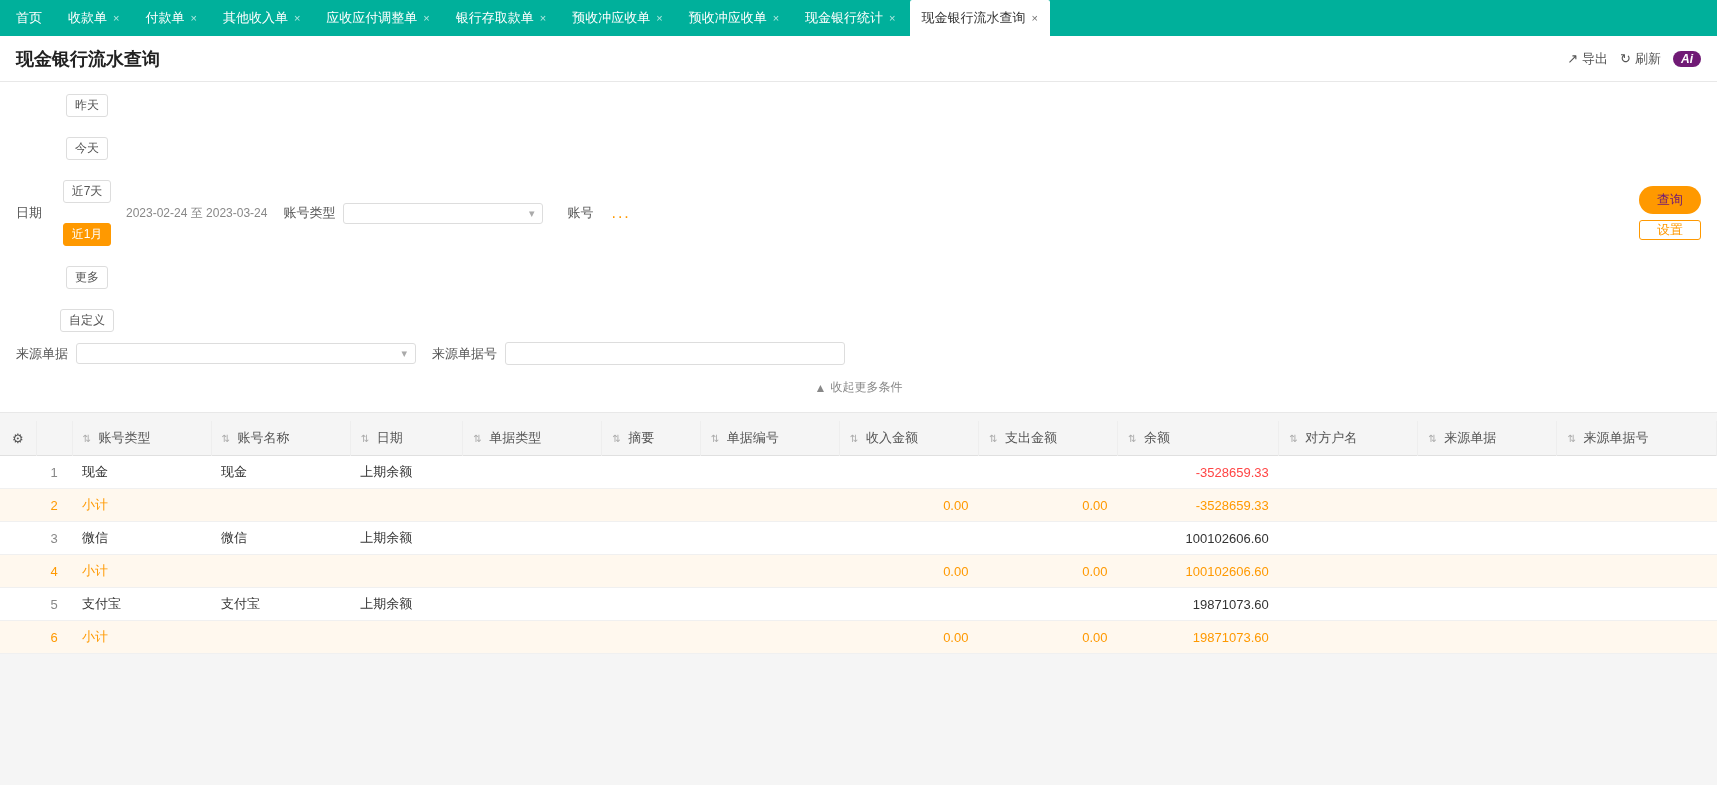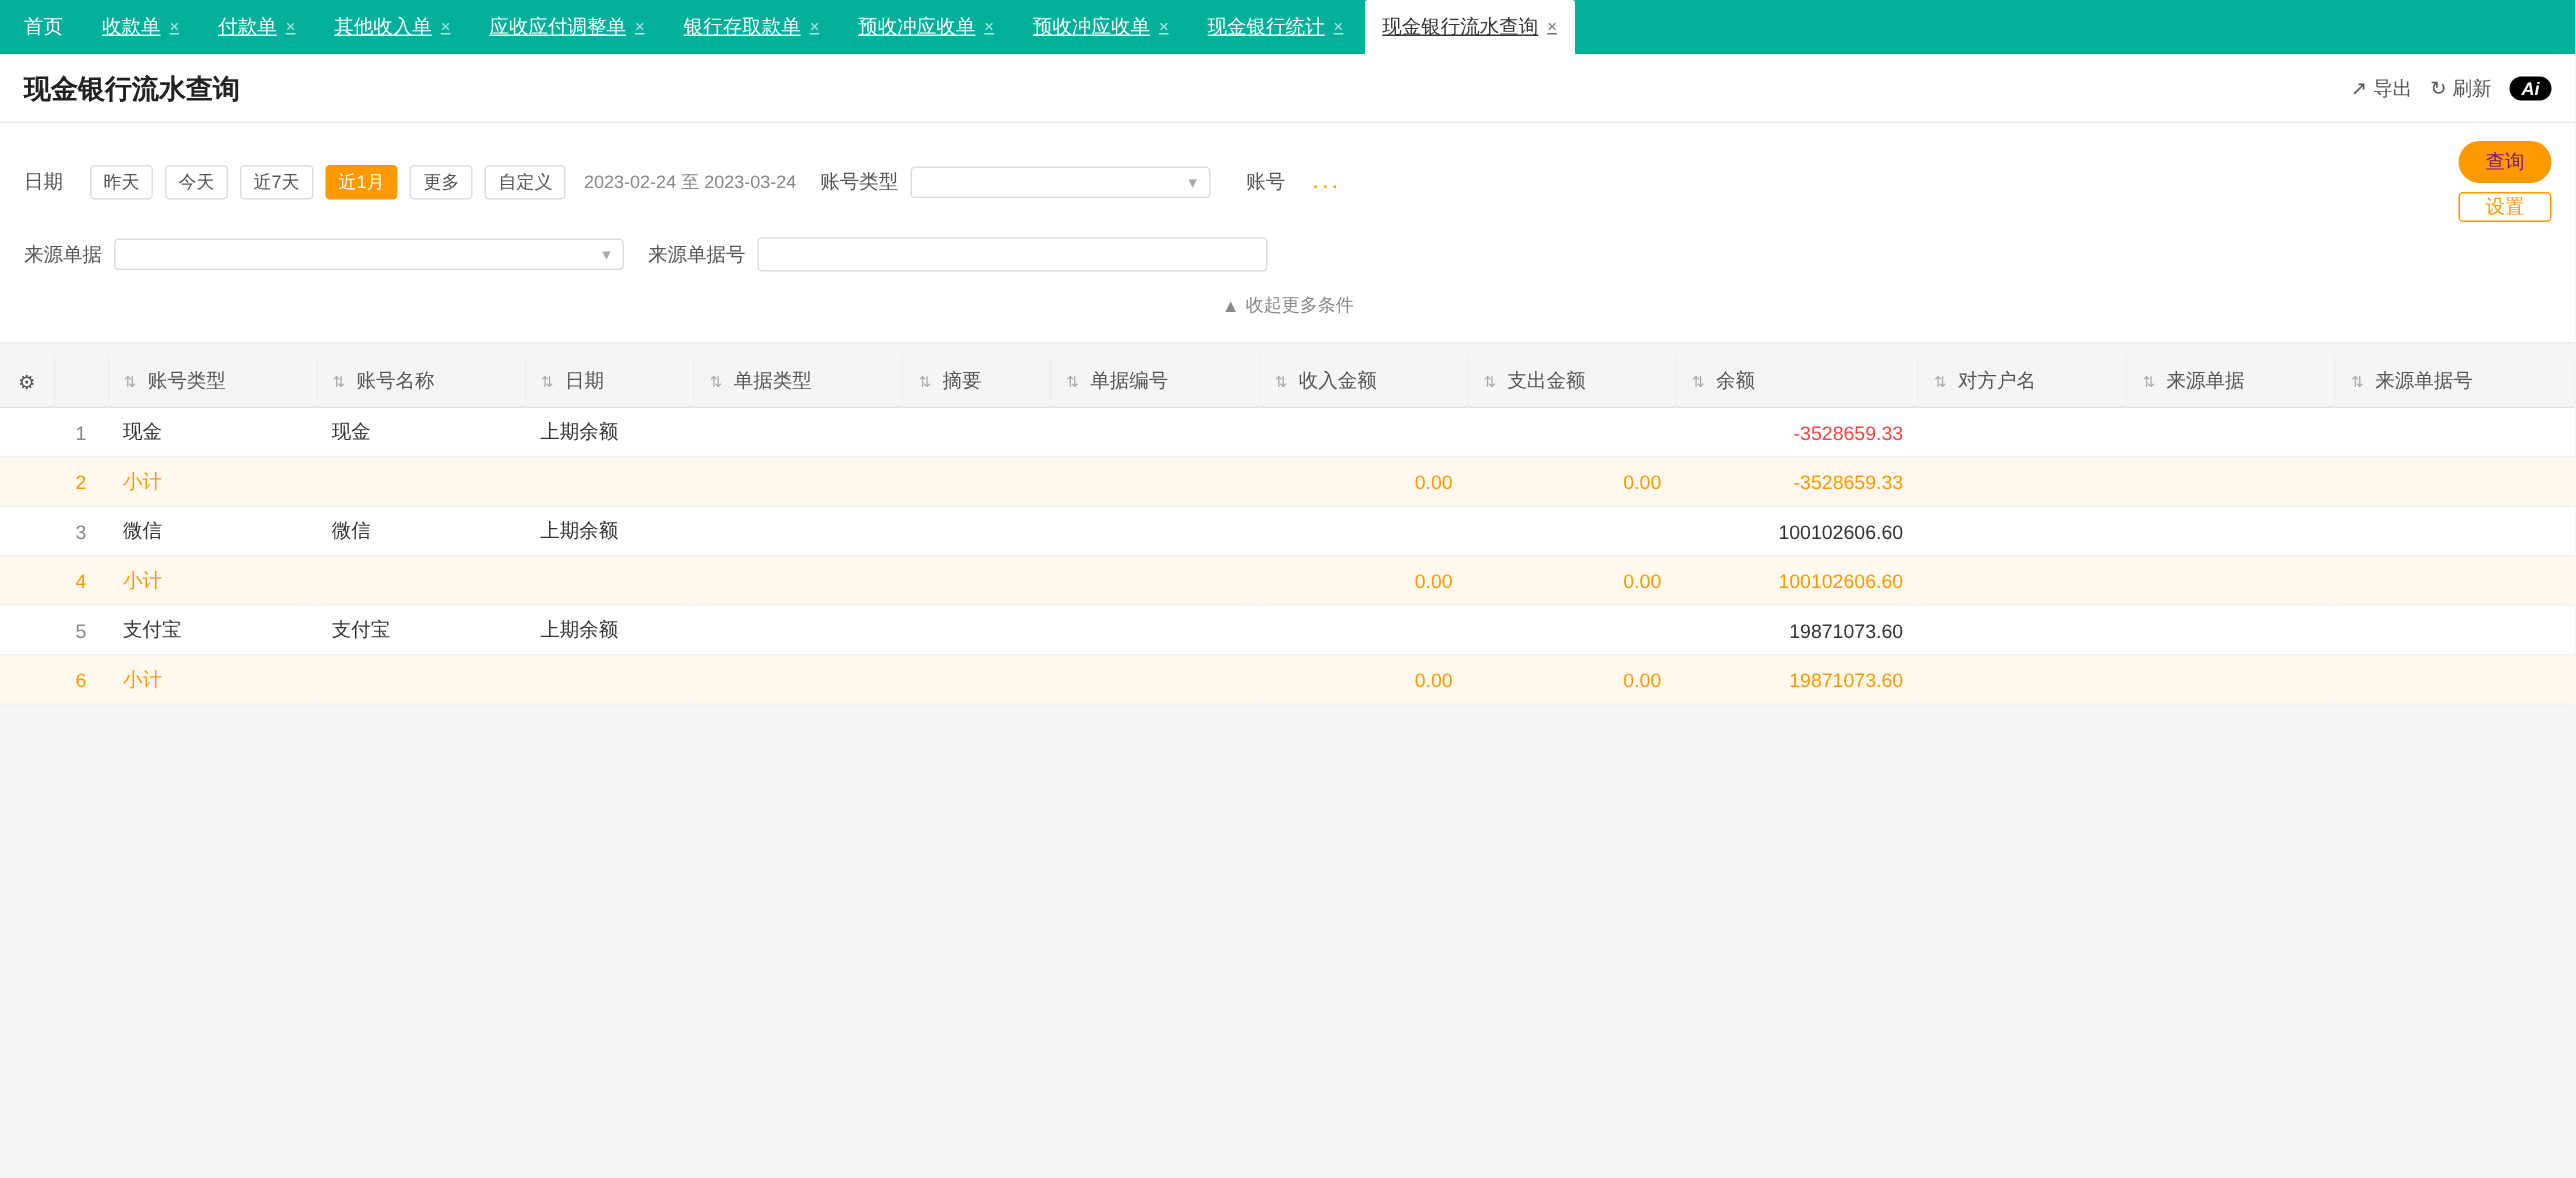--- a/index.html
+++ b/index.html
@@ -17,21 +17,20 @@
     .nav-item {
       color: #fff;
       padding: 0 12px;
       height: 36px;
       display: flex;
       align-items: center;
       cursor: pointer;
       white-space: nowrap;
       font-size: 13px;
       border-radius: 2px 2px 0 0;
-      text-decoration: underline;
     }
     .nav-item.active {
       background: #fff;
       color: #333;
     }
     .nav-item .close-x {
       margin-left: 6px;
       font-size: 11px;
       opacity: 0.7;
     }
@@ -88,21 +87,22 @@
       flex-wrap: wrap;
     }
     .filter-label {
       color: #555;
       white-space: nowrap;
       min-width: 36px;
     }
     .date-options {
       display: flex;
       align-items: center;
-      gap: 8px;
+      gap: 20px;
+      flex-direction: column;
     }
     .date-btn {
       padding: 2px 8px;
       border: 1px solid #ddd;
       border-radius: 3px;
       background: #fff;
       cursor: pointer;
       color: #555;
       font-size: 12px;
     }
@@ -228,21 +228,21 @@
     .row-index {
       color: #888;
       text-align: center;
       width: 36px;
     }
     .gear-col {
       width: 36px;
       text-align: center;
     }
     .ai-badge {
-      background: #000000;
+      background: #701a75;
       color: #fff;
       font-size: 12px;
       padding: 1px 8px;
       border-radius: 10px;
       font-style: italic;
       font-weight: bold;
       cursor: pointer;
     }
   </style>
 </head>

